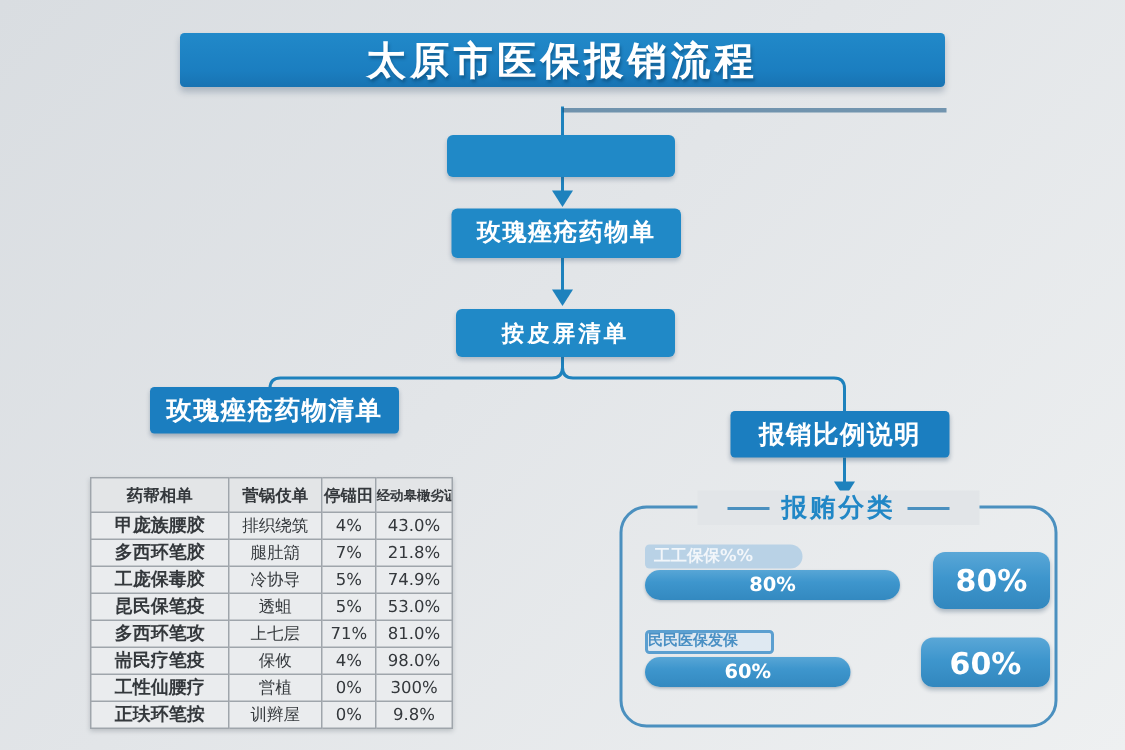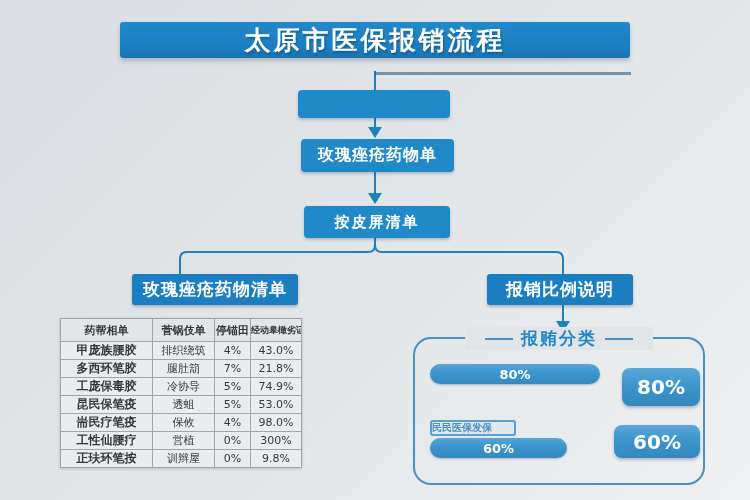--- a/index.html
+++ b/index.html
@@ -38,21 +38,21 @@
   }
   #box-empty{left:298px;top:90px;width:152px;height:28px;}
   #box-meds {left:301px;top:139px;width:153px;height:33px;font-size:16px;letter-spacing:1px;}
   #box-list {left:304px;top:206px;width:146px;height:32px;font-size:15px;letter-spacing:2px;}
   .branch-box{
     position:absolute;z-index:2;background:#1b7ec0;border-radius:3px;
     display:flex;align-items:center;justify-content:center;
     box-shadow:0 2px 3px rgba(30,60,90,.3);
     color:#fff;font-weight:bold;font-size:17px;letter-spacing:1px;
   }
-  #branch-left {left:100px;top:274px;width:166px;height:31px;margin-left:32px;}
+  #branch-left {left:100px;top:258px;width:166px;height:31px;}
   #branch-right{left:487px;top:274px;width:146px;height:31px;}
   
   .med-table{
     position:absolute;left:60px;top:318px;width:241px;z-index:2;
     border-collapse:collapse;table-layout:fixed;
     background:#eaecee;box-shadow:0 1px 3px rgba(60,70,80,.25);
     font-size:11px;color:#34383c;
   }
   .med-table th,.med-table td{
     border:1px solid #9fa5ab;text-align:center;vertical-align:middle;
@@ -173,20 +173,26 @@
         <td>5%</td>
         <td>74.9%</td>
       </tr>
       <tr>
         <td>昆民保笔疫</td>
         <td>透蛆</td>
         <td>5%</td>
         <td>53.0%</td>
       </tr>
       <tr>
+        <td>多西环笔攻</td>
+        <td>上七层</td>
+        <td>71%</td>
+        <td>81.0%</td>
+      </tr>
+      <tr>
         <td>耑民疗笔疫</td>
         <td>保攸</td>
         <td>4%</td>
         <td>98.0%</td>
       </tr>
       <tr>
         <td>工性仙腰疗</td>
         <td>営植</td>
         <td>0%</td>
         <td>300%</td>
@@ -198,20 +204,21 @@
         <td>9.8%</td>
       </tr>
 
     </tbody>
   </table>
 
   <div class="ratio-panel">
     <div class="panel-title">报贿分类</div>
 
     <div class="bar-group1">
+      <div class="bar-light">工工保保%%</div>
       <div class="bar-main bar1">80%</div>
     </div>
     <div id="value-box-1" class="value-box">80%</div>
 
     <div class="bar-group2">
       <div class="bar-label-box">民民医保发保</div>
       <div class="bar-main bar2">60%</div>
     </div>
     <div id="value-box-2" class="value-box">60%</div>
   </div>

